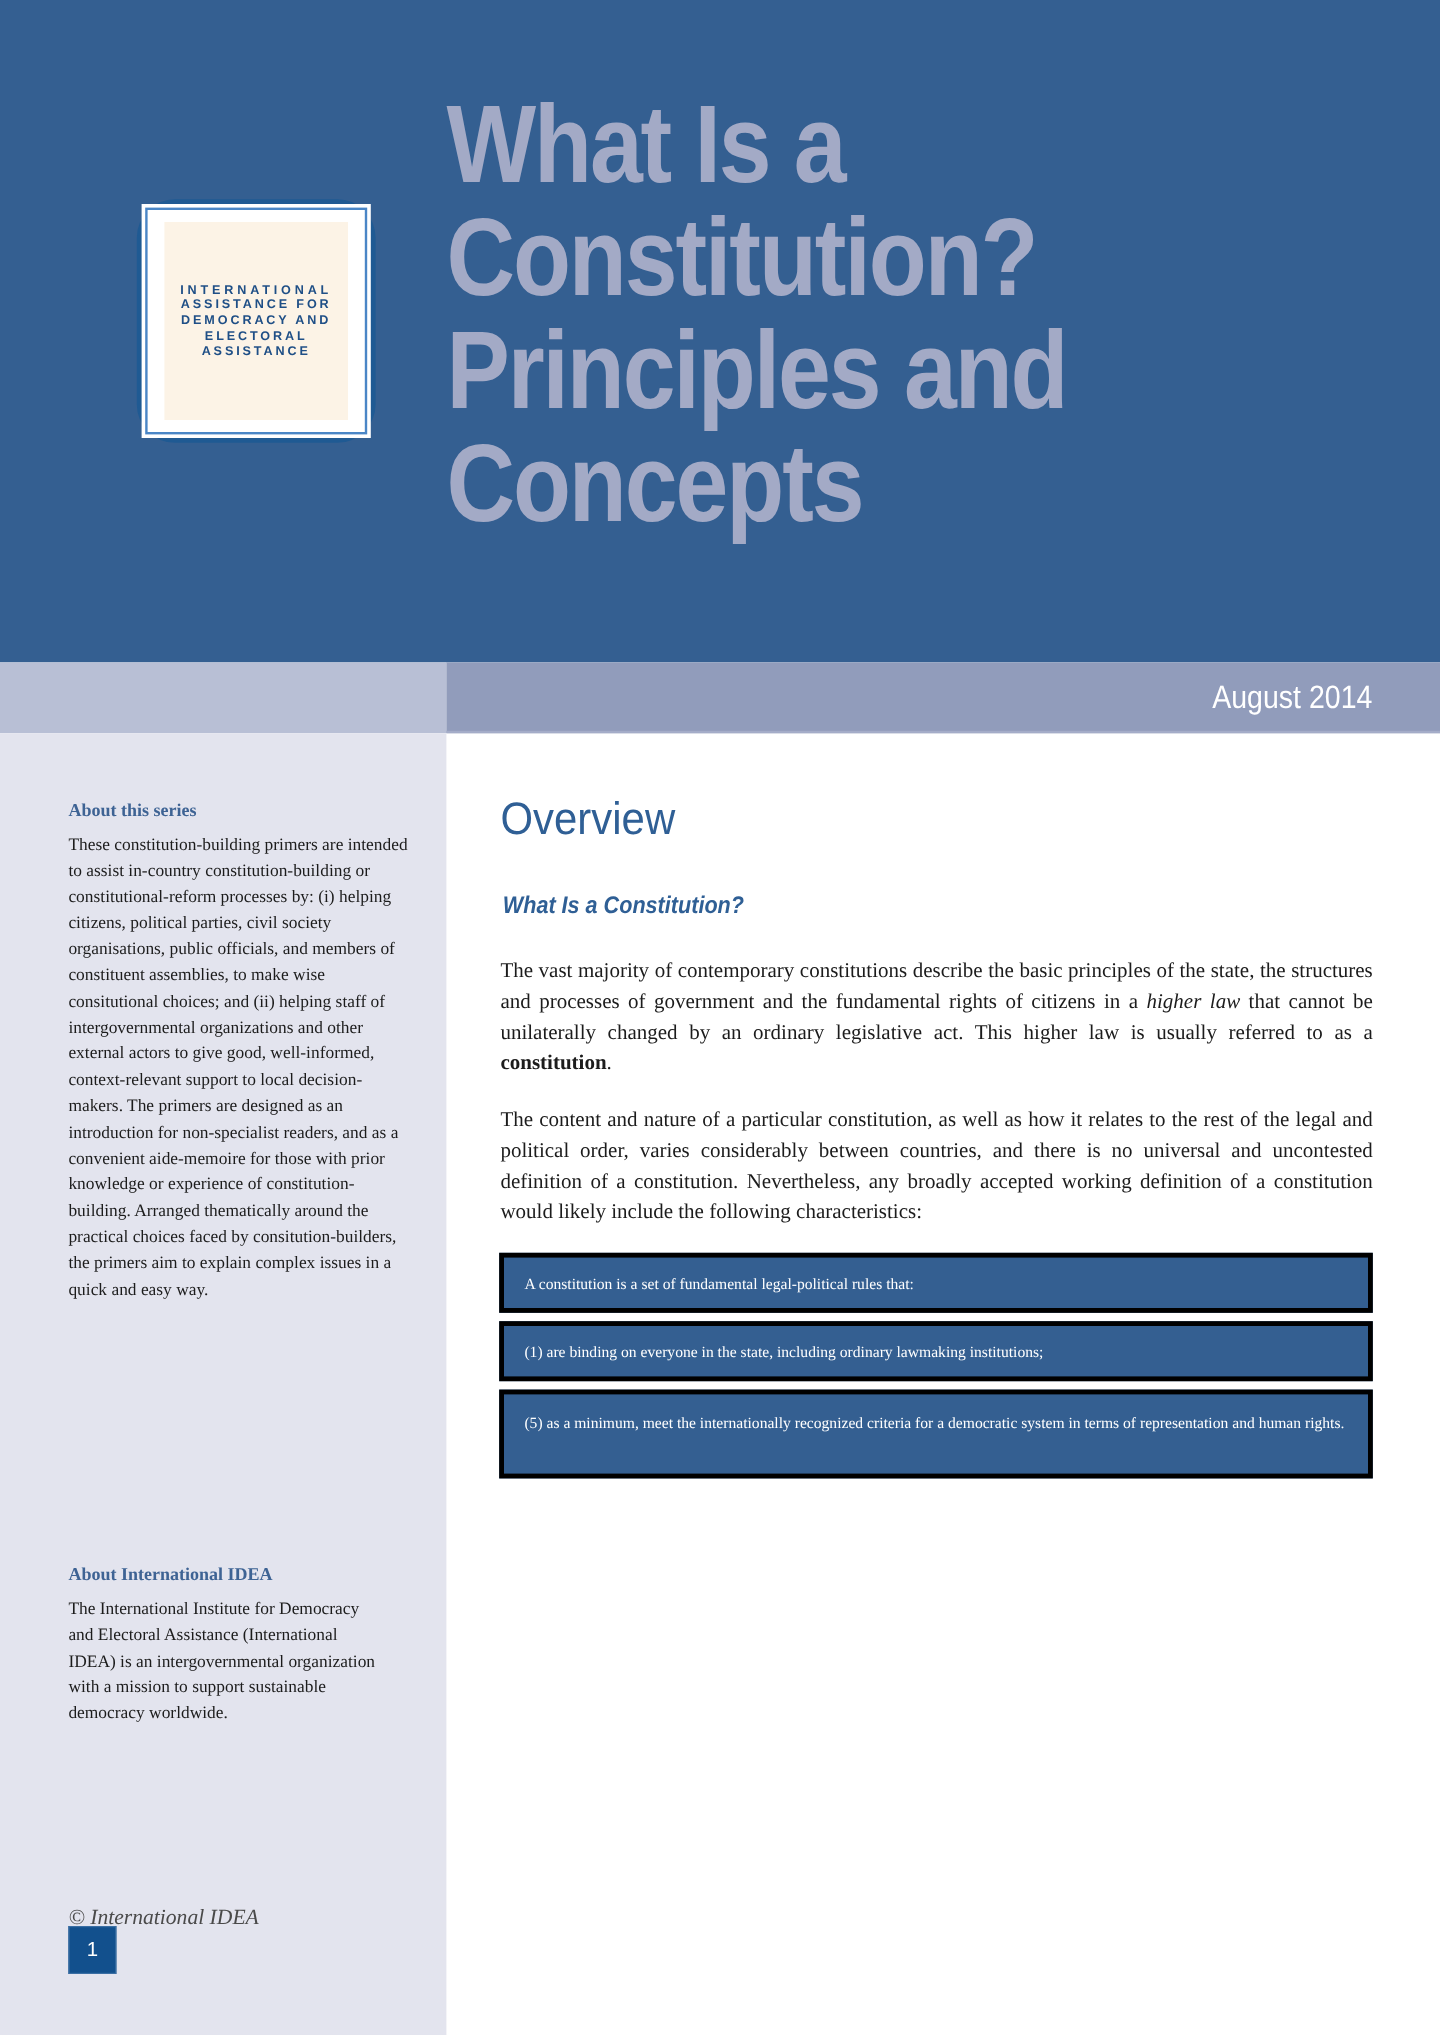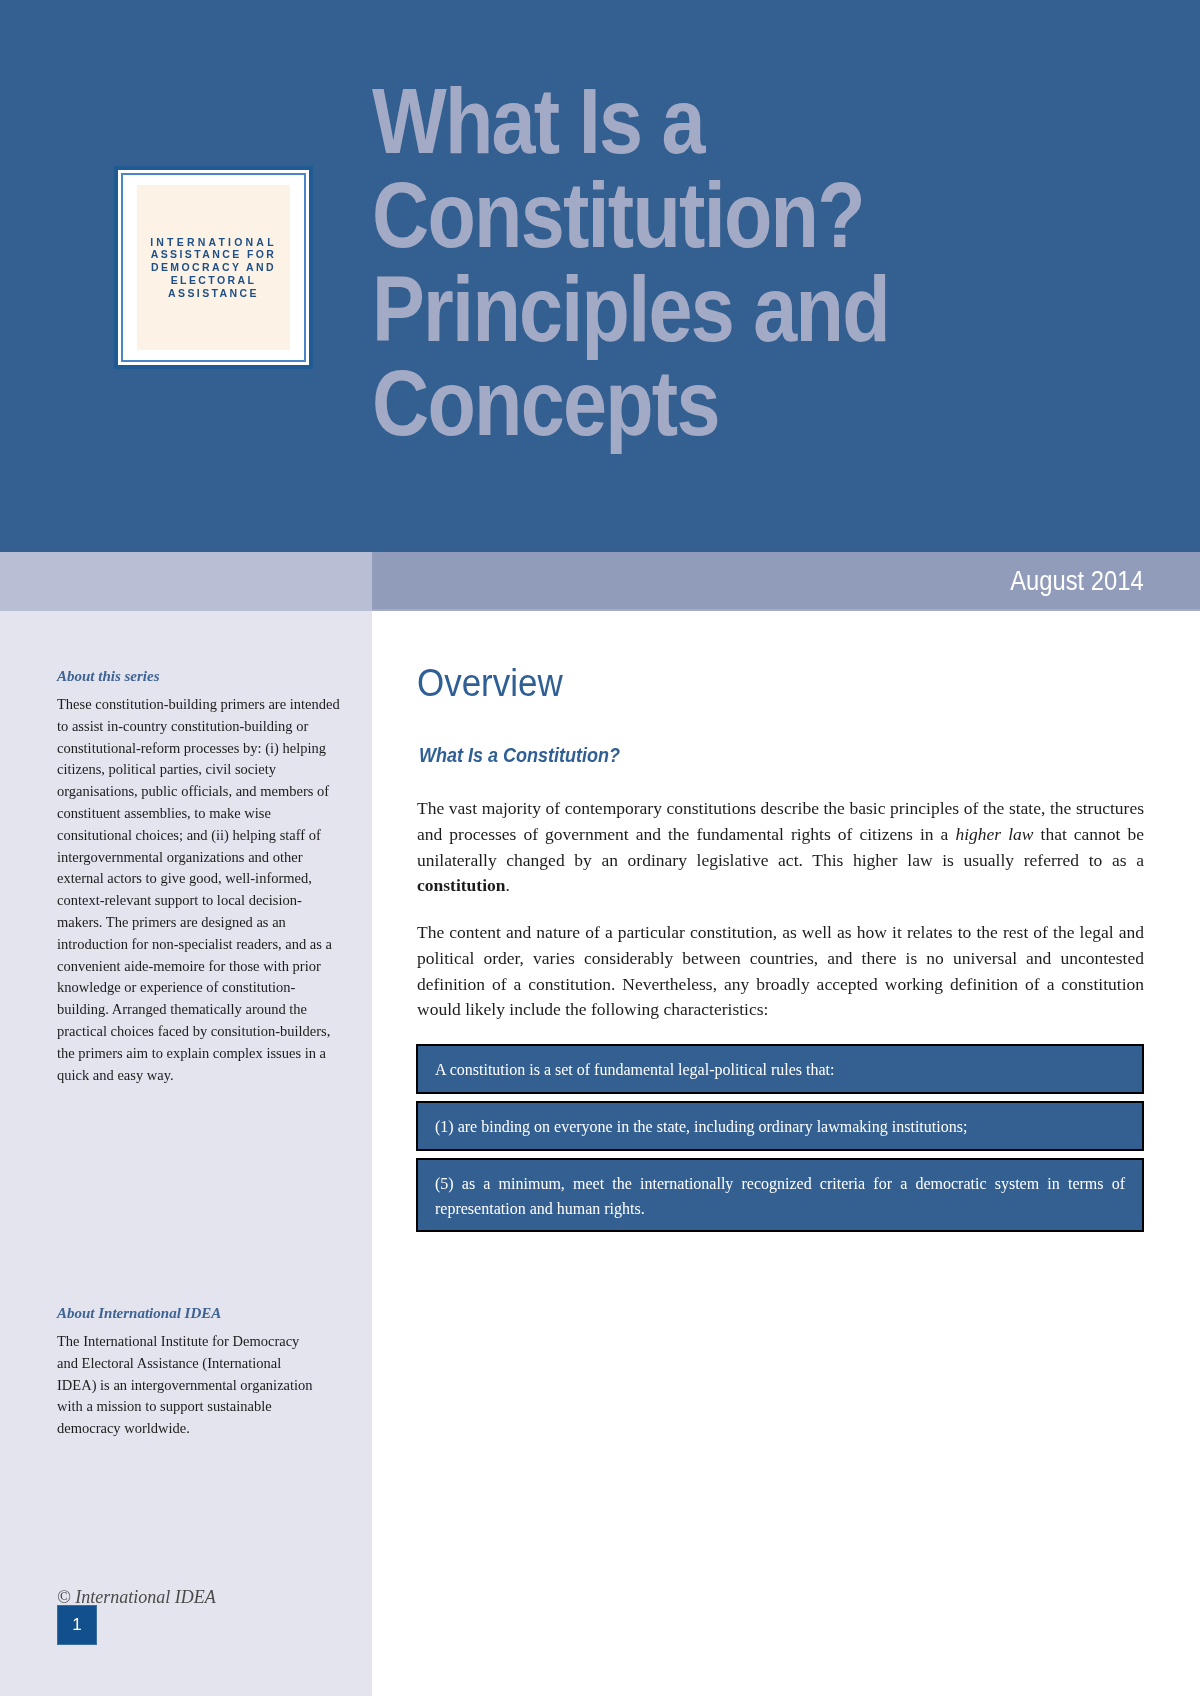--- a/index.html
+++ b/index.html
@@ -1,52 +1,52 @@
 <!DOCTYPE html>
 <html><head>
   <meta charset="utf-8">
   <style>
     * { box-sizing: border-box; margin: 0; padding: 0; }
     html, body { width: 1200px; height: 1696px; background: #ffffff; overflow: hidden; }
     body { position: relative; font-family: "Liberation Serif", serif; color: #1a1a1a; }
 
     .header-band { position: absolute; left: 0; top: 0; width: 1200px; height: 552px; background: #345f91; }
 
-    .logo-outer { position: absolute; left: 114px; top: 166px; width: 199px; height: 203px; background: #1f5a93; padding: 4px; }
+    .logo-outer { position: absolute; left: 114px; top: 166px; width: 199px; height: 203px; background: #1f5a93; padding: 4px; border-radius: 32px; }
     .logo-mid { width: 100%; height: 100%; background: #ffffff; padding: 3px; }
     .logo-line { width: 100%; height: 100%; border: 2px solid #4a86c6; padding: 10px 14px; background: #ffffff; }
     .logo-inner { width: 100%; height: 100%; background: #fcf3e6; display: flex; flex-direction: column; align-items: center; justify-content: center; padding: 6px 4px; }
     .logo-top { font-family: "Liberation Sans", sans-serif; font-weight: bold; font-size: 10.5px; letter-spacing: 3.2px; color: #1f4f86; }
     .logo-mark { font-family: "Liberation Serif", serif; font-size: 64px; line-height: 62px; letter-spacing: -3px; margin: 2px 0 4px 0; }
     .logo-mark .l1 { color: #5590ce; }
     .logo-mark .l2 { color: #1d4f88; }
     .logo-mark .l3 { color: #5590ce; }
     .logo-mark .l4 { color: #1d4f88; }
     .logo-sub { font-family: "Liberation Sans", sans-serif; font-weight: bold; font-size: 10.5px; color: #1f4f86; letter-spacing: 2.4px; line-height: 13px; text-align: center; }
 
     .main-title { position: absolute; left: 372px; top: 74px; width: 800px; font-family: "Liberation Sans", sans-serif; font-weight: bold; font-size: 92px; line-height: 94px; color: #a3aac6; letter-spacing: -2px; transform: scaleX(0.86); transform-origin: left top; }
 
     .date-band-left { position: absolute; left: 0; top: 552px; width: 372px; height: 59px; background: #b8bfd5; }
     .date-band-right { position: absolute; left: 372px; top: 552px; width: 828px; height: 59px; background: #919cbb; border-bottom: 2px solid #a4acc8; }
     .date-text { position: absolute; right: 56px; top: 566px; font-family: "Liberation Sans", sans-serif; font-size: 27px; color: #ffffff; transform: scaleX(0.88); transform-origin: right top; }
 
     .sidebar { position: absolute; left: 0; top: 611px; width: 372px; height: 1085px; background: #e3e4ee; }
-    .side-heading { position: absolute; left: 57px; font-family: "Liberation Serif", serif; font-weight: bold; font-size: 15px; color: #3e6394; font-style: italic; }
+    .side-heading { position: absolute; left: 57px; font-family: "Liberation Serif", serif; font-weight: bold; font-size: 15px; color: #3e6394; }
     .side-text { position: absolute; left: 57px; width: 290px; font-family: "Liberation Serif", serif; font-size: 14.5px; line-height: 21.8px; color: #1c1c1c; }
     .copyright { position: absolute; left: 57px; top: 1547px; font-family: "Liberation Serif", serif; font-style: italic; font-size: 18px; color: #4a4a4a; margin-top: 40px; }
     .page-num { position: absolute; left: 57px; top: 1605px; width: 40px; height: 40px; background: #12508d; border: 1px solid #3a6ea3; color: #ffffff; font-family: "Liberation Sans", sans-serif; font-size: 17px; display: flex; align-items: center; justify-content: center; }
 
     .overview { position: absolute; left: 417px; top: 662px; font-family: "Liberation Sans", sans-serif; font-size: 38px; color: #2f5f95; transform: scaleX(0.92); transform-origin: left top; }
     .subheading { position: absolute; left: 419px; top: 744px; font-family: "Liberation Sans", sans-serif; font-weight: bold; font-style: italic; font-size: 20px; color: #2f5f95; transform: scaleX(0.9); transform-origin: left top; }
     .para { position: absolute; left: 417px; width: 727px; font-family: "Liberation Serif", serif; font-size: 17.5px; line-height: 25.8px; color: #1c1c1c; text-align: justify; }
     .para i { font-style: italic; }
     .para b { font-weight: bold; }
 
     .boxes { position: absolute; left: 416px; top: 1044px; width: 728px; }
-    .box { background: #345f91; border: 2px solid #000000; color: #ffffff; font-family: "Liberation Serif", serif; font-size: 16px; line-height: 25px; padding: 11px 17px; margin-bottom: 7px; text-align: justify; }
+    .box { background: #345f91; border: 4px solid #000000; color: #ffffff; font-family: "Liberation Serif", serif; font-size: 13px; line-height: 25px; padding: 11px 17px; margin-bottom: 7px; text-align: justify; }
     .box.single { height: 50px; display: flex; align-items: center; padding-top: 0; padding-bottom: 0; }
     .box.double { height: 74px; padding-top: 11px; }
   </style>
 </head>
 <body>
 
 <div class="header-band"></div>
 
 <div class="logo-outer">
   <div class="logo-mid">

